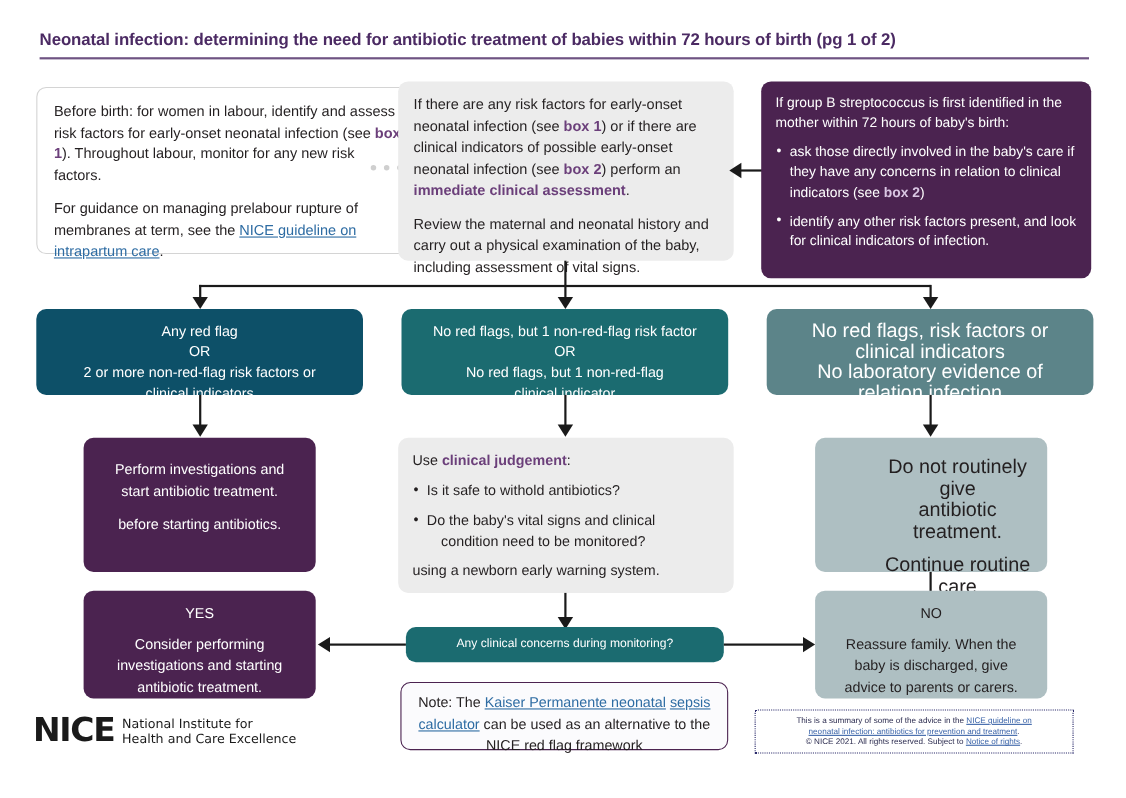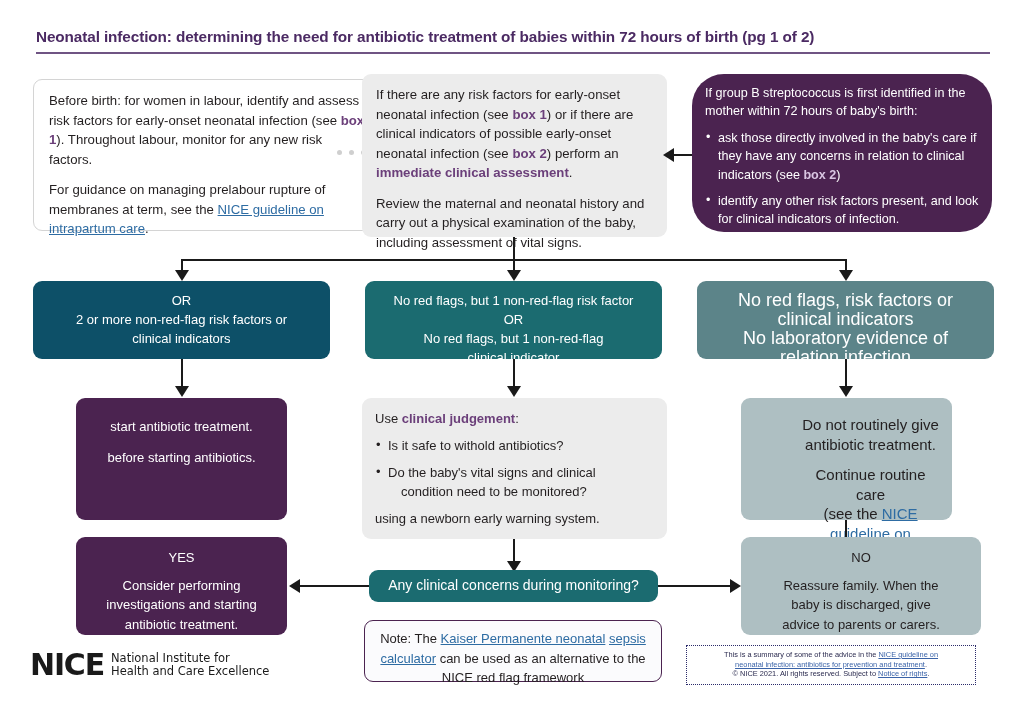--- a/index.html
+++ b/index.html
@@ -125,21 +125,21 @@
         <span>If there are any risk factors for early-onset neonatal infection (see </span><b class="kw">box 1</b><span>) or if there are clinical indicators of possible early-onset neonatal infection (see </span><b class="kw">box 2</b><span>) perform an </span><b class="kw">immediate clinical assessment</b><span>.</span>
       </span>
       <span class="sp"></span>
       <span style="display:inline;">Review the maternal and neonatal history and carry out a physical examination of the baby, including assessment of vital signs.</span>
     </div>
   </div>
 
   <div class="hline" style="left:672px;top:154px;width:42px;"></div>
   <div class="arrow-left" style="left:663px;top:148px;"></div>
 
-  <div class="box purple" style="left:692px;top:74px;width:300px;height:158px;border-radius:32px;">
+  <div class="box purple" style="left:692px;top:74px;width:300px;height:179px;">
     <div class="inner t-left" style="font-size:12.6px;line-height:18.4px;padding:10px 13px;">
       <span style="display:block;">If group B streptococcus is first identified in the mother within 72 hours of baby's birth:</span>
       <span class="sp-sm"></span>
       <span class="bul">
         <span>ask those directly involved in the baby's care if they have any concerns in relation to clinical indicators (see </span><b class="kw">box 2</b><span>)</span>
       </span>
       <span class="sp-sm"></span>
       <span class="bul">identify any other risk factors present, and look for clinical indicators of infection.</span>
     </div>
   </div>
@@ -147,20 +147,21 @@
   <div class="vline" style="left:513px;top:237px;height:36px;"></div>
   <div class="hline" style="left:181px;top:259px;width:665px;"></div>
   <div class="vline" style="left:181px;top:259px;height:14px;"></div>
   <div class="vline" style="left:845px;top:259px;height:14px;"></div>
   <div class="arrow-down" style="left:175px;top:270px;"></div>
   <div class="arrow-down" style="left:507px;top:270px;"></div>
   <div class="arrow-down" style="left:839px;top:270px;"></div>
 
   <div class="box teal-dark" style="left:33px;top:281px;width:297px;height:78px;">
     <div class="inner t-center" style="font-size:13px;line-height:19px;padding:10px 10px;">
+      <span class="ln">Any red flag</span>
       <span class="ln">OR</span>
       <span class="ln">2 or more non-red-flag risk factors or</span>
       <span class="ln">clinical indicators</span>
     </div>
   </div>
 
   <div class="box teal-mid" style="left:365px;top:281px;width:297px;height:78px;">
     <div class="inner t-center" style="font-size:13px;line-height:19px;padding:10px 8px;">
       <span class="ln">No red flags, but 1 non-red-flag risk factor</span>
       <span class="ln">OR</span>
@@ -180,20 +181,21 @@
 
   <div class="vline" style="left:181px;top:359px;height:31px;"></div>
   <div class="arrow-down" style="left:175px;top:386px;"></div>
   <div class="vline" style="left:513px;top:359px;height:31px;"></div>
   <div class="arrow-down" style="left:507px;top:386px;"></div>
   <div class="vline" style="left:845px;top:359px;height:31px;"></div>
   <div class="arrow-down" style="left:839px;top:386px;"></div>
 
   <div class="box purple" style="left:76px;top:398px;width:211px;height:122px;">
     <div class="inner t-center" style="font-size:13px;line-height:19.5px;padding:19px 12px;">
+      <span class="ln">Perform investigations and</span>
       <span class="ln">start antibiotic treatment.</span>
       <span class="sp"></span>
       <span class="ln">before starting antibiotics.</span>
     </div>
   </div>
 
   <div class="box grey" style="left:362px;top:398px;width:305px;height:141px;">
     <div class="inner t-left" style="font-size:13px;line-height:19px;padding:11px 13px;">
       <span class="ln">
         <span>Use </span><b class="kw">clinical judgement</b><span>:</span>
@@ -202,21 +204,21 @@
       <span class="bul">Is it safe to withold antibiotics?</span>
       <span class="sp-sm"></span>
       <span class="bul">Do the baby's vital signs and clinical</span>
       <span class="bul-ind">condition need to be monitored?</span>
       <span class="sp-sm"></span>
       <span class="ln">using a newborn early warning system.</span>
     </div>
   </div>
 
   <div class="box blue-grey" style="left:741px;top:398px;width:211px;height:122px;">
-    <div class="inner t-center" style="font-size:15px;line-height:19.5px;padding:17px 10px;margin-left:48px;">
+    <div class="inner t-center" style="font-size:18px;line-height:19.5px;padding:17px 10px;margin-left:48px;">
       <span class="ln">Do not routinely give</span>
       <span class="ln">antibiotic treatment.</span>
       <span class="sp"></span>
       <span class="ln">Continue routine care</span>
       <span class="ln">
         <span>(see the </span><span class="link">NICE guideline on</span>
       </span>
     </div>
   </div>
 
@@ -229,32 +231,32 @@
     <div class="inner t-center" style="font-size:13px;line-height:19.5px;padding:11px 10px;">
       <span class="ln">YES</span>
       <span class="sp-sm"></span>
       <span class="ln">Consider performing</span>
       <span class="ln">investigations and starting</span>
       <span class="ln">antibiotic treatment.</span>
     </div>
   </div>
 
   <div class="box teal-mid" style="left:369px;top:570px;width:289px;height:32px;">
-    <div class="inner t-center" style="font-size:14px;line-height:19px;padding:6px 8px;">
+    <div class="inner t-center" style="font-size:11px;line-height:19px;padding:6px 8px;">
       <span class="ln">Any clinical concerns during monitoring?</span>
     </div>
   </div>
 
   <div class="hline" style="left:298px;top:585px;width:71px;"></div>
   <div class="arrow-left" style="left:289px;top:579px;"></div>
 
   <div class="hline" style="left:658px;top:585px;width:72px;"></div>
   <div class="arrow-right" style="left:730px;top:579px;"></div>
 
-  <div class="box blue-grey" style="left:741px;top:537px;width:240px;height:98px;">
+  <div class="box blue-grey" style="left:741px;top:537px;width:211px;height:98px;">
     <div class="inner t-center" style="font-size:13px;line-height:19.5px;padding:11px 8px;">
       <span class="ln">NO</span>
       <span class="sp-sm"></span>
       <span class="ln">Reassure family. When the</span>
       <span class="ln">baby is discharged, give</span>
       <span class="ln">advice to parents or carers.</span>
     </div>
   </div>
 
   <div class="box purple-outline" style="left:364px;top:620px;width:298px;height:62px;">

